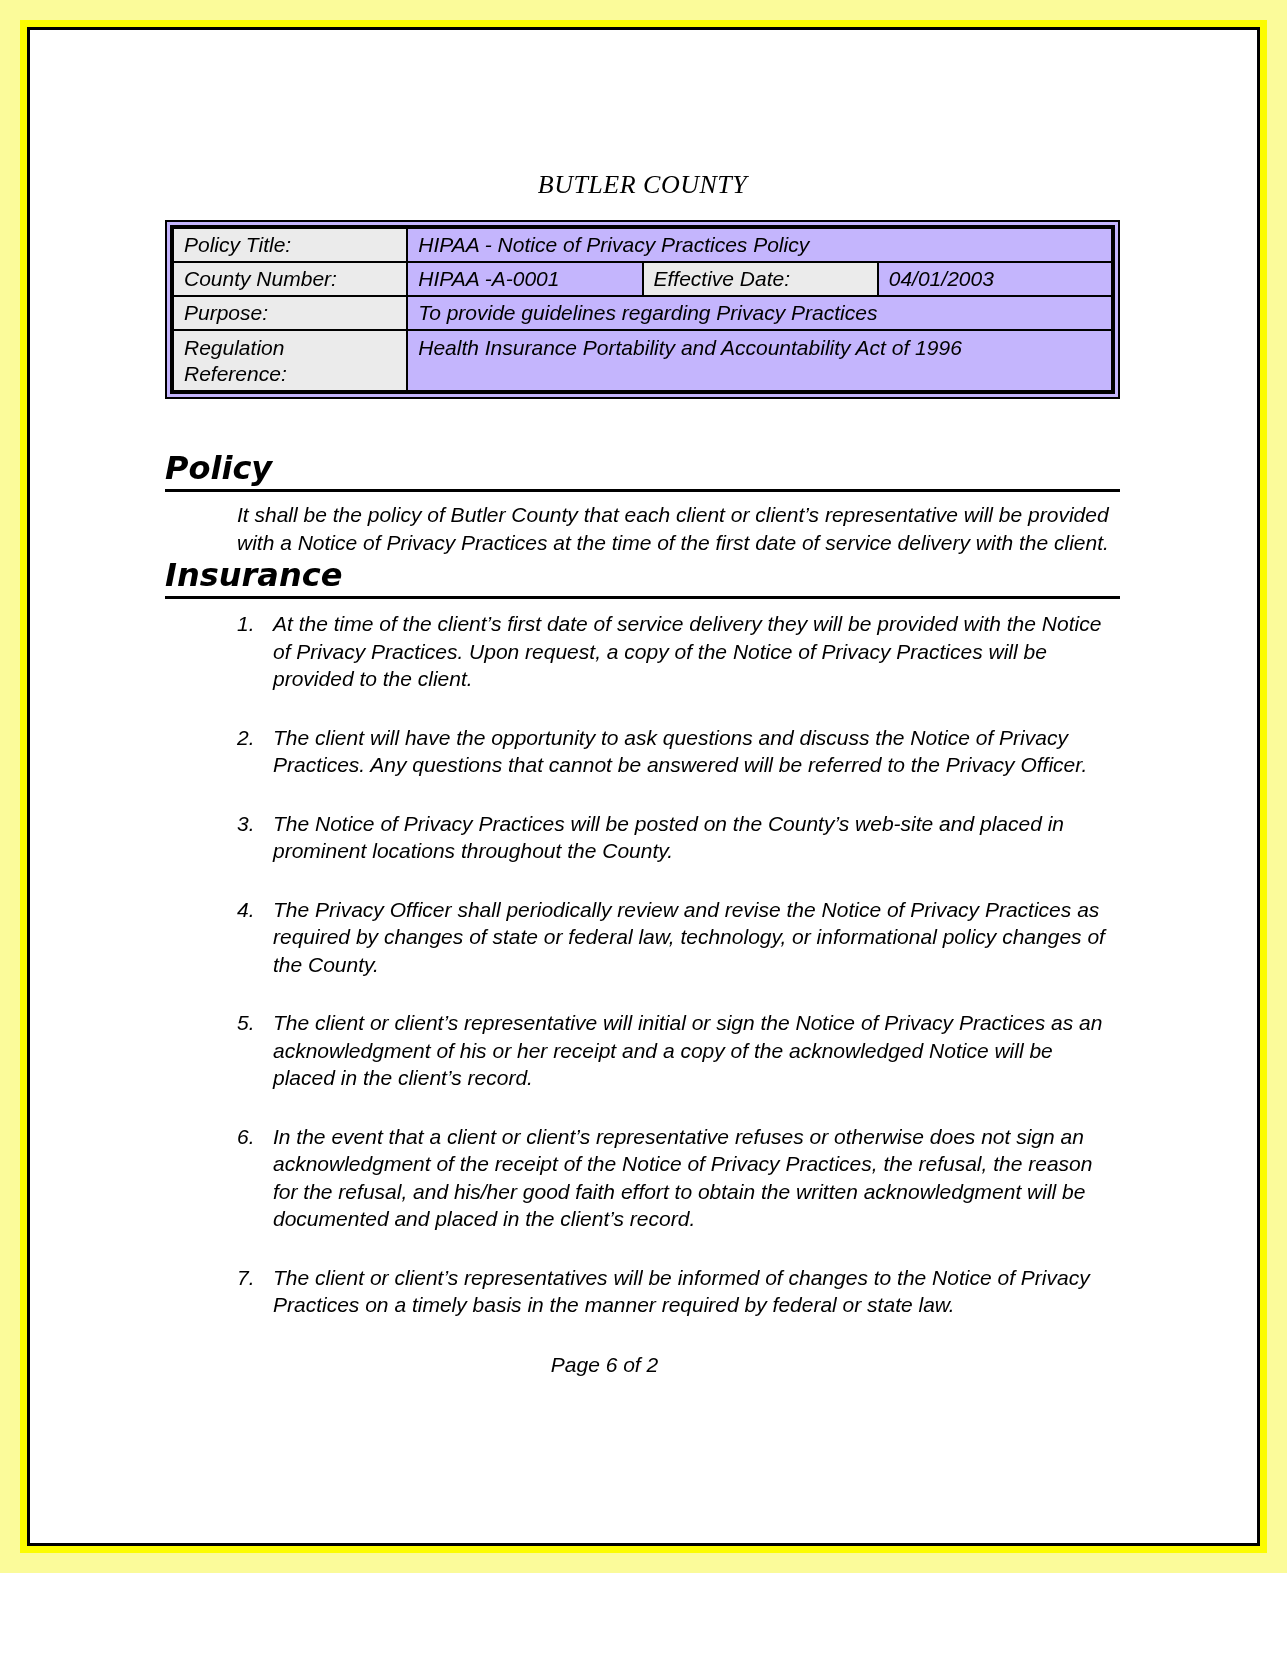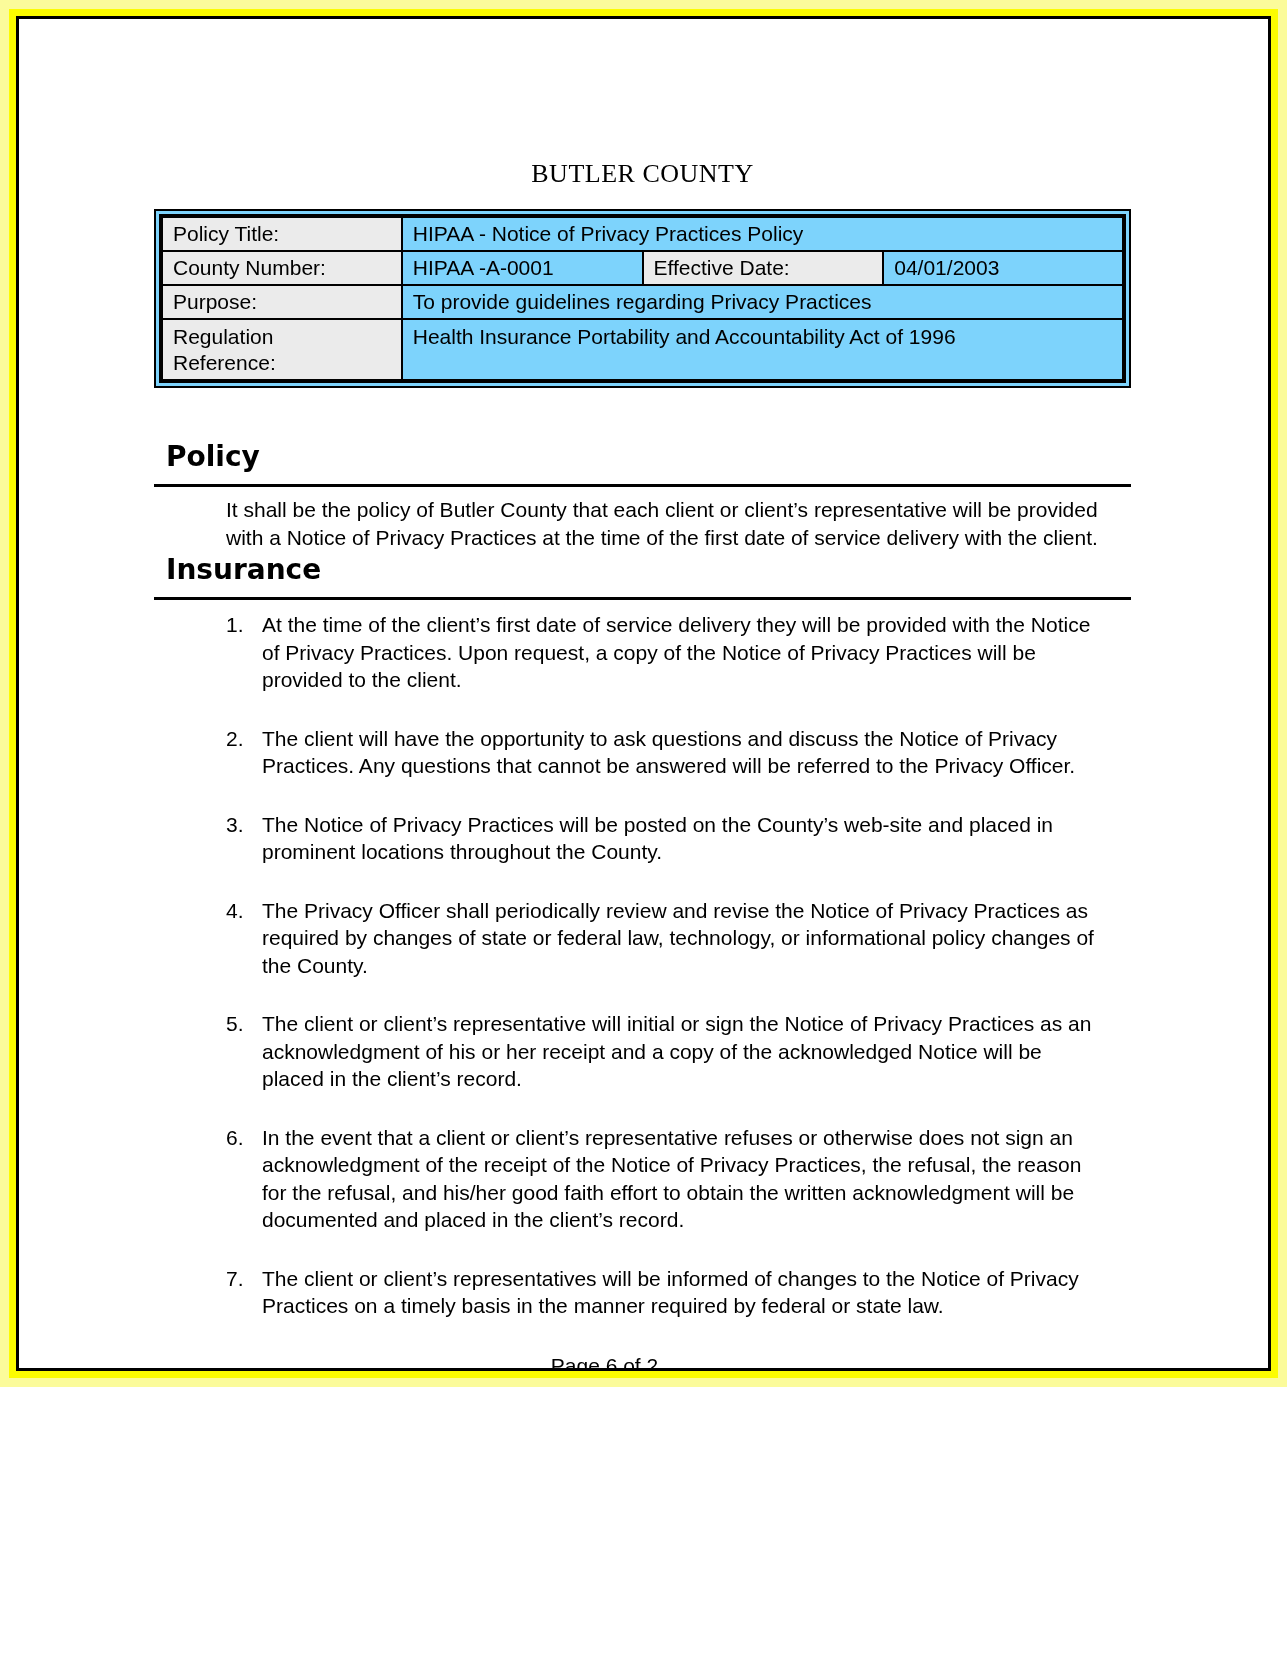--- a/index.html
+++ b/index.html
@@ -1,21 +1,22 @@
 <!DOCTYPE html>
 <html><head>
 <meta charset="utf-8">
 <style>
   * { box-sizing: border-box; }
   html, body { margin: 0; padding: 0; background: #fff; }
 
   .frame-outer {
-    width: 1287px; height: 1387px;
+    width: 1287px; height: 1573px;
     background: #fbfb9a;            
-    padding: 9px;
+    padding: 20px;
+    font-style: italic;
   }
   .frame-yellow {
     width: 100%; height: 100%;
     background: #fcfc00;            
     padding: 7px;
   }
   .frame-black {
     width: 100%; height: 100%;
     background: #000;               
     padding: 3px;
@@ -36,21 +37,21 @@
     line-height: 30px;
     letter-spacing: 0.5px;
     text-align: center;
     margin: 0 0 20px 0;
   }
 
   
   .tbl-wrap {
     border: 2px solid #000;
     padding: 3px;
-    background: #7dd3fc;
+    background: #c4b5fd;
   }
   table.info {
     width: 100%;
     border-collapse: collapse;
     border: 4px solid #000;
     table-layout: fixed;
   }
   table.info td {
     border: 2px solid #000;
     font-size: 21px;
@@ -62,23 +63,23 @@
     white-space: nowrap;
   }
   table.info td.lbl { background: #ebebeb; }
   table.info tr.tall td { height: 58px; vertical-align: top; padding-top: 4px; }
   table.info tr.tall td.lbl span { display: inline-block; max-width: 135px; white-space: normal; }
 
   
   h2.sec {
     font-family: "DejaVu Sans", sans-serif;
     font-weight: bold;
-    font-size: 28px;
+    font-size: 32px;
     line-height: 30px;
-    margin: 12px;
+    margin: 0;
   }
   h2.sec.first { margin-top: 54px; }
   h2.sec.second { margin-top: 4px; }
   .rule { height: 3px; background: #000; margin-top: 6px; }
 
   .body-text {
     font-size: 21px;
     line-height: 27.5px;
     margin: 9px 4px 0 72px;
     width: 873px;

